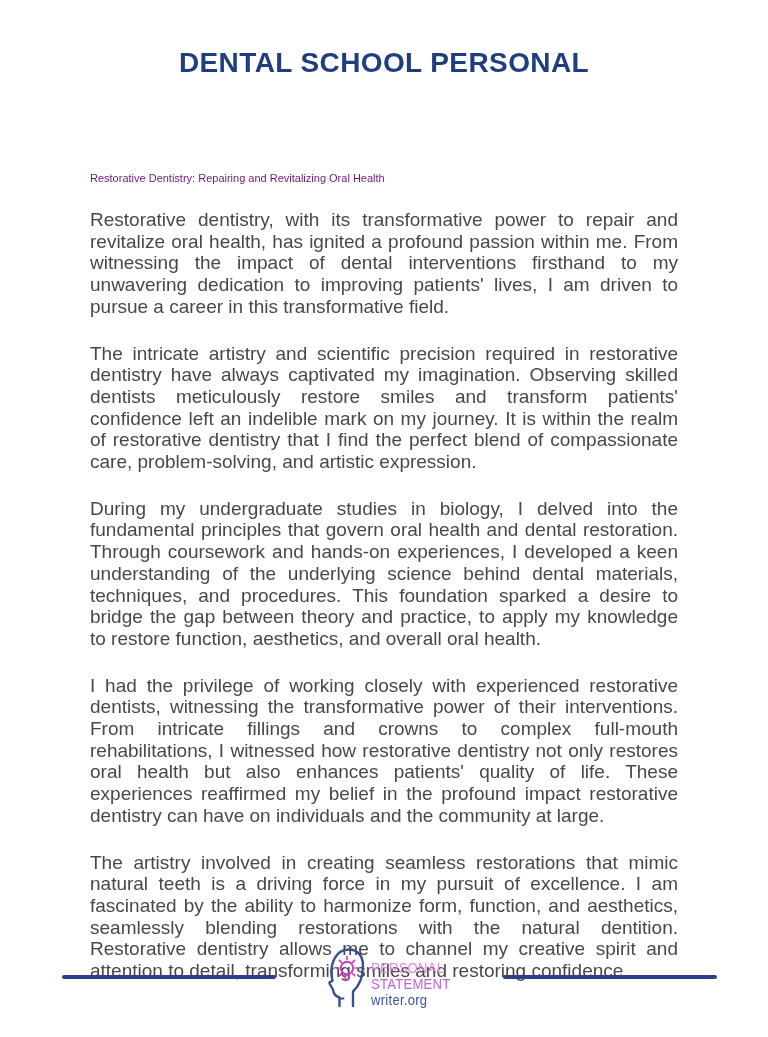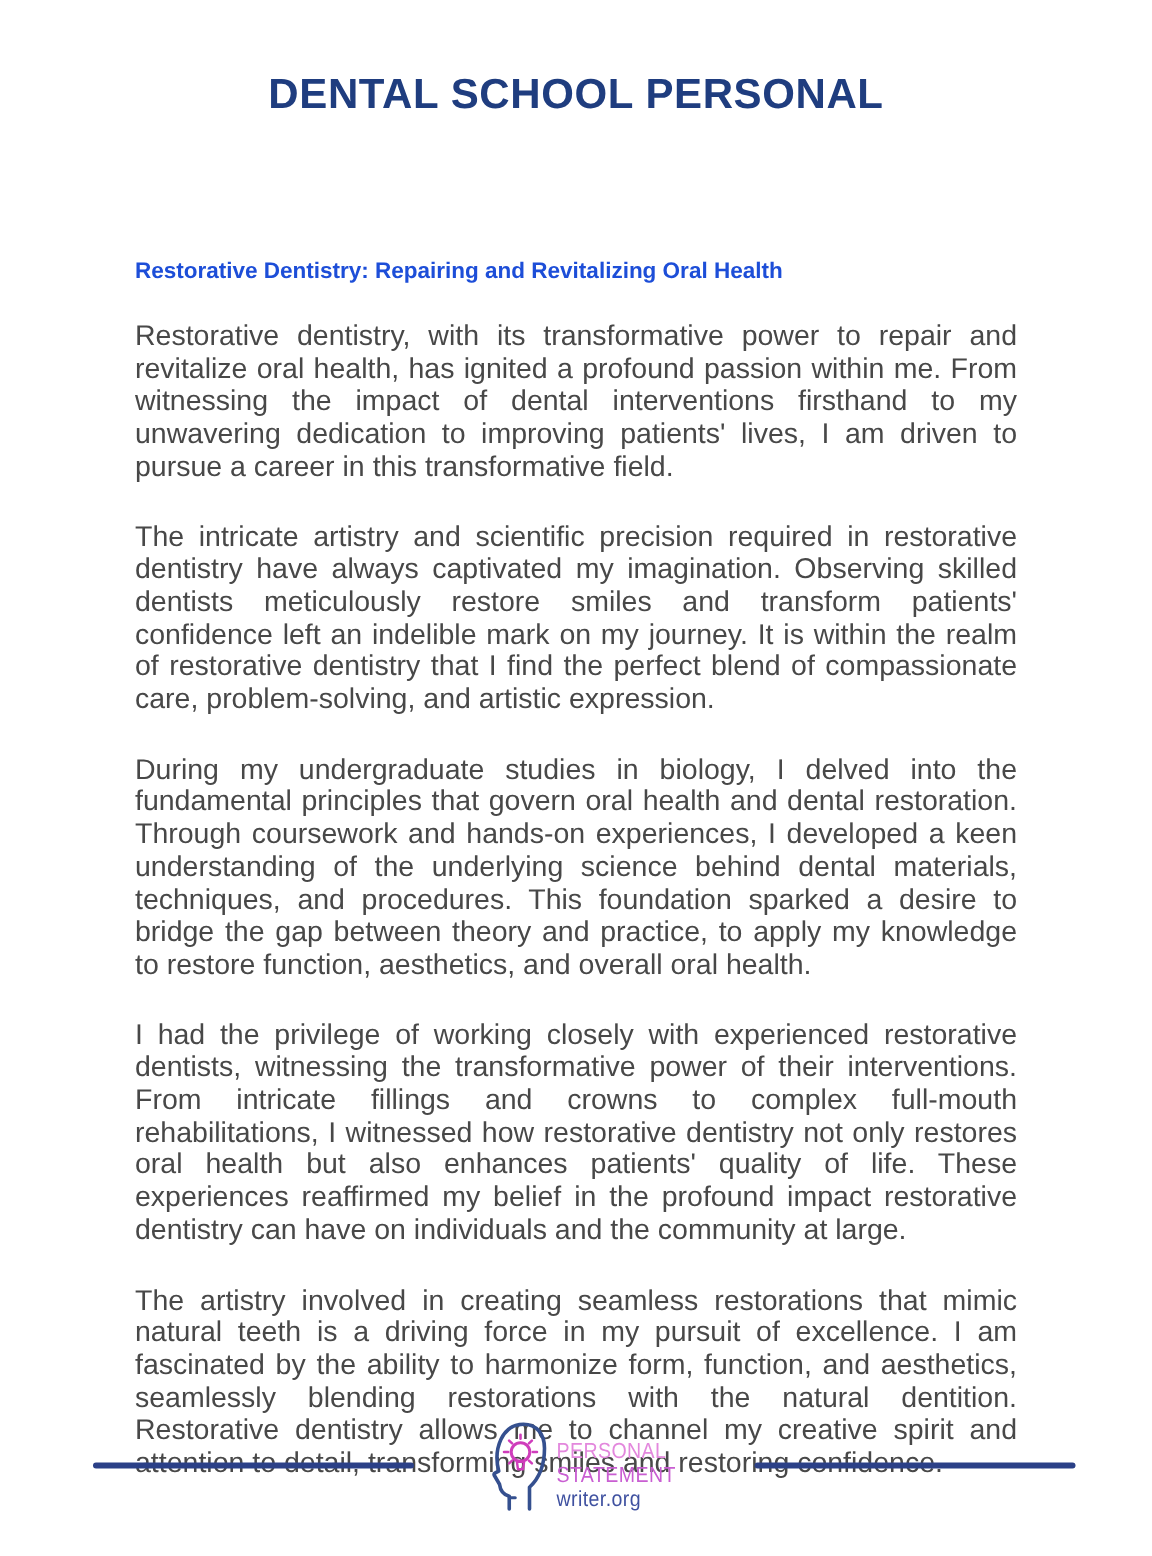--- a/index.html
+++ b/index.html
@@ -30,23 +30,23 @@
   
   .content {
     position: absolute;
     top: 172px;
     left: 90px;
     width: 588px;
     color: #484848;
   }
   .essay-heading {
     margin: 0 0 25px 0;
-    font-size: 15px;
-    font-weight: 700;
-    color: #1d4ed8;
+    font-size: 11px;
+    font-weight: 400;
+    color: #701a75;
   }
   .content p {
     margin: 0 0 25px 0;
     font-size: 19px;
     line-height: 21.7px;
     text-align: justify;
     color: #484848;
   }
   
   .footer {

